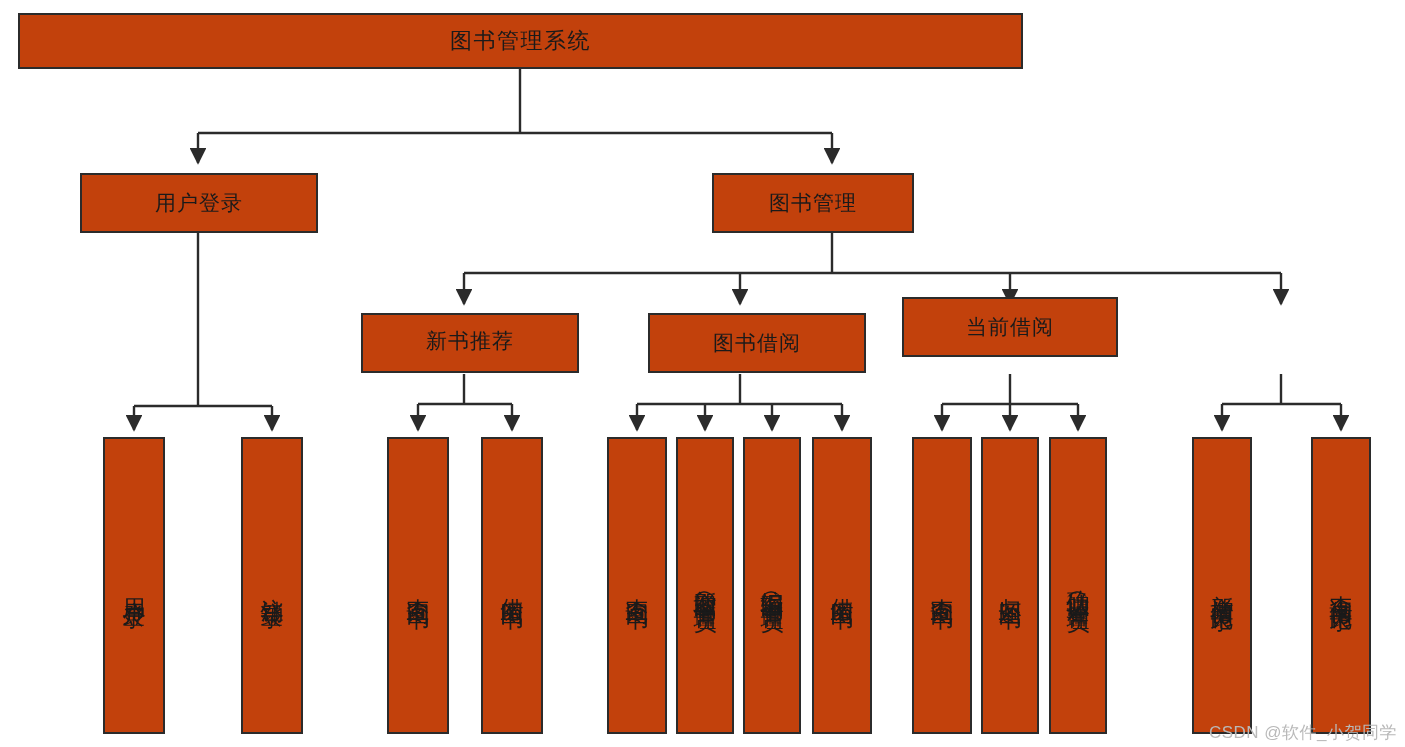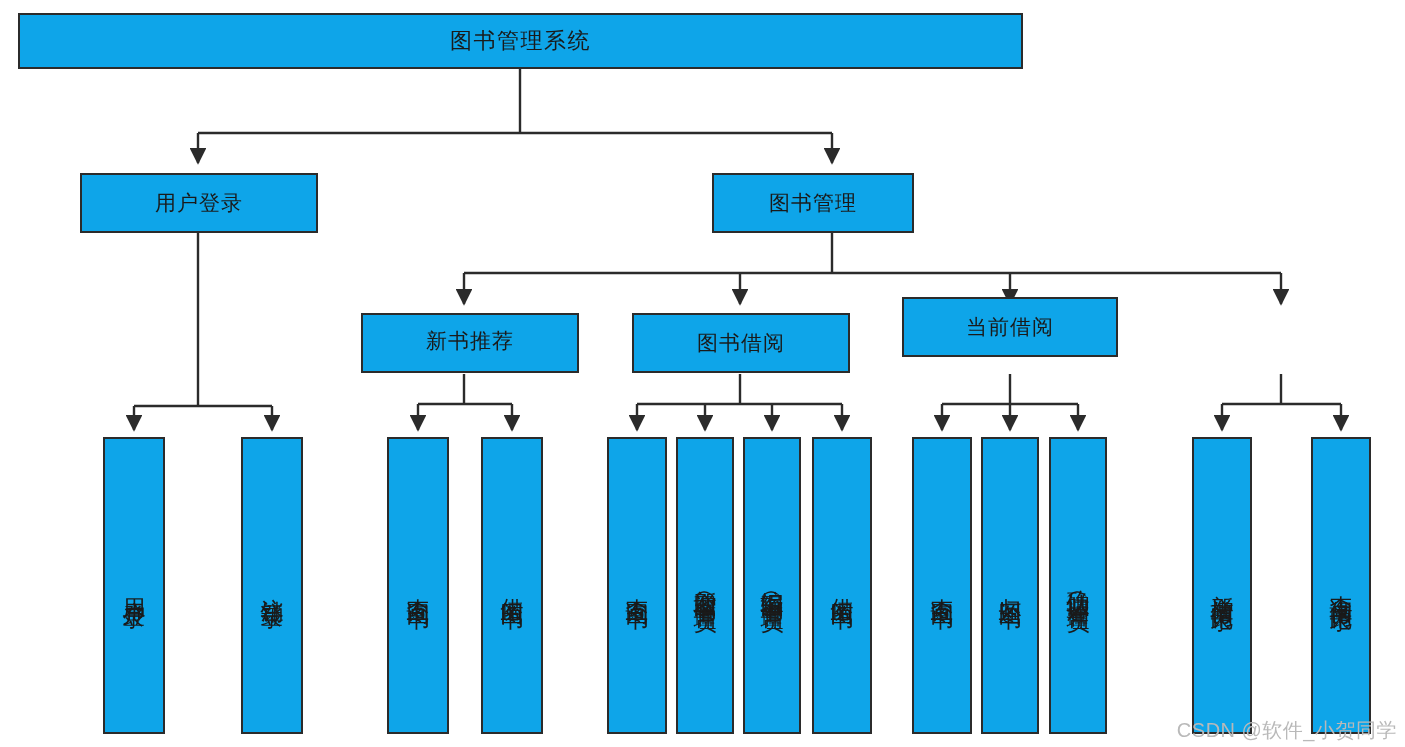--- a/index.html
+++ b/index.html
@@ -17,21 +17,21 @@
   }
   #wires{
     position:absolute;
     left:0; top:0;
     width:1405px; height:747px;
     pointer-events:none;
   }
   .node{
     position:absolute;
     box-sizing:border-box;
-    background:#0ea5e9;
+    background:#c2410c;
     border:2px solid #2b2b2b;
     display:flex;
     align-items:center;
     justify-content:center;
     color:#1a1a1a;
     z-index:2;
   }
   .node-label{
     display:block;
     text-align:center;
@@ -58,21 +58,21 @@
     font-size:23px;
     letter-spacing:3px;
     line-height:1;
     white-space:nowrap;
     max-height:276px;
   }
   .watermark{
     position:absolute;
     right:8px;
     bottom:3px;
-    font-size:20px;
+    font-size:17px;
     color:#b9b9b9;
     letter-spacing:0.5px;
     white-space:nowrap;
     z-index:5;
     pointer-events:none;
   }
 </style>
 </head>
 <body>
 
@@ -135,21 +135,21 @@
   <div class="node h" style="left:80px; top:173px; width:238px; height:60px;">
     <span class="node-label">用户登录</span>
   </div>
   <div class="node h" style="left:712px; top:173px; width:202px; height:60px;">
     <span class="node-label">图书管理</span>
   </div>
 
   <div class="node h" style="left:361px; top:313px; width:218px; height:60px;font-family:Liberation Mono, monospace;">
     <span class="node-label">新书推荐</span>
   </div>
-  <div class="node h" style="left:632px; top:313px; width:218px; height:60px;">
+  <div class="node h" style="left:648px; top:313px; width:218px; height:60px;">
     <span class="node-label">图书借阅</span>
   </div>
   <div class="node h" style="left:902px; top:297px; width:216px; height:60px;">
     <span class="node-label">当前借阅</span>
   </div>
 
   <div class="node v" style="left:103px; top:437px; width:62px; height:297px;">
     <span class="node-label">用户登录</span>
   </div>
   <div class="node v" style="left:241px; top:437px; width:62px; height:297px;">

